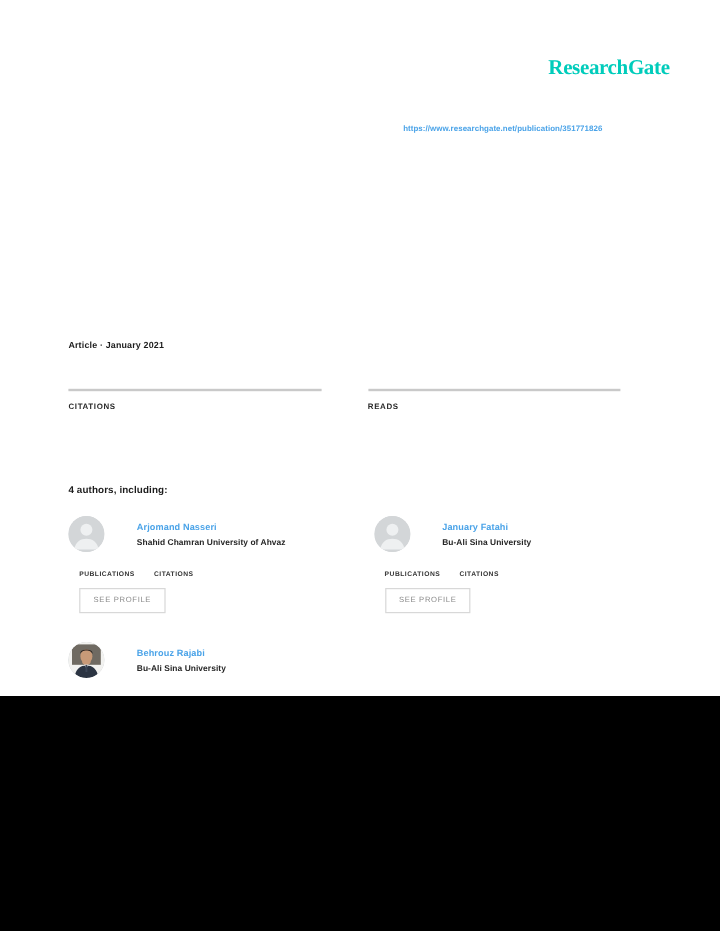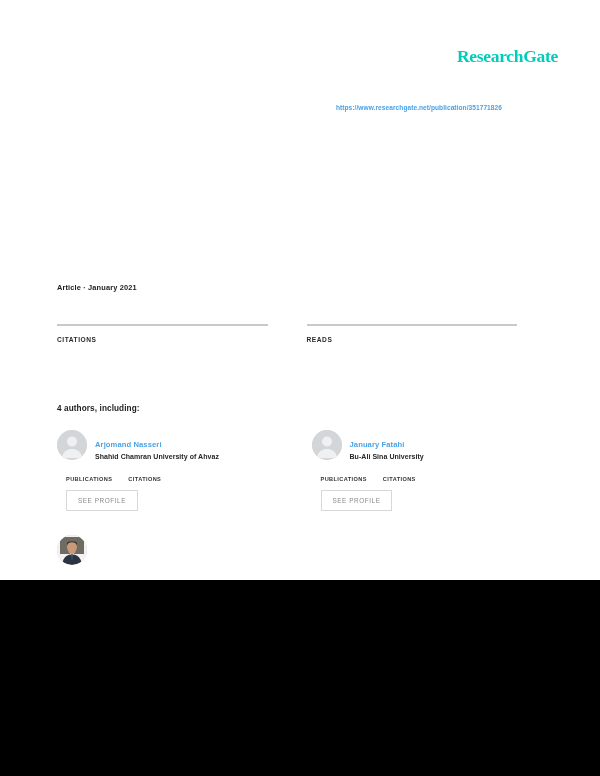--- a/index.html
+++ b/index.html
@@ -112,22 +112,22 @@
   }
   .author-row {
     display: flex;
     gap: 39px;
   }
   .author-slot {
     width: 218px;
   }
   .author {
     display: flex;
-    gap: 8px;
-    align-items: flex-end;
+    gap: 27px;
+    align-items: center;
     margin-bottom: 16px;
   }
   .avatar {
     width: 30px;
     height: 30px;
     border-radius: 50%;
     flex: 0 0 30px;
     overflow: hidden;
     position: relative;
     background: #d3d6d8;
@@ -302,20 +302,24 @@
                 <rect x="3" y="2" width="24" height="17" fill="#6f6a62"></rect>
                 <path d="M5 30 C6 22 10 19.5 15 19.5 C20 19.5 24 22 25 30 Z" fill="#2b3442"></path>
                 <path d="M12.5 17 L15 22 L17.5 17 Z" fill="#e8e8e6"></path>
                 <rect x="14.2" y="19" width="1.6" height="6" fill="#3c4656"></rect>
                 <ellipse cx="15" cy="12" rx="5" ry="6" fill="#c89a78"></ellipse>
                 <path d="M10 10.5 C10.3 6 19.7 6 20 10.5 L20 8.6 C19 5.6 11 5.6 10 8.6 Z" fill="#2a2320"></path>
                 <ellipse cx="15" cy="16.8" rx="3.4" ry="2" fill="#c89a78"></ellipse>
               </g>
             </svg>
           </div>
+          <div class="author-info">
+            <div class="author-name">Behrouz Rajabi</div>
+            <div class="author-affil">Bu-Ali Sina University</div>
+          </div>
         </div>
         <div class="author-stats">
           <div>
             <div class="stat-num"></div>
             <div class="stat-label">PUBLICATIONS</div>
           </div>
           <div>
             <div class="stat-num"></div>
             <div class="stat-label">CITATIONS</div>
           </div>

